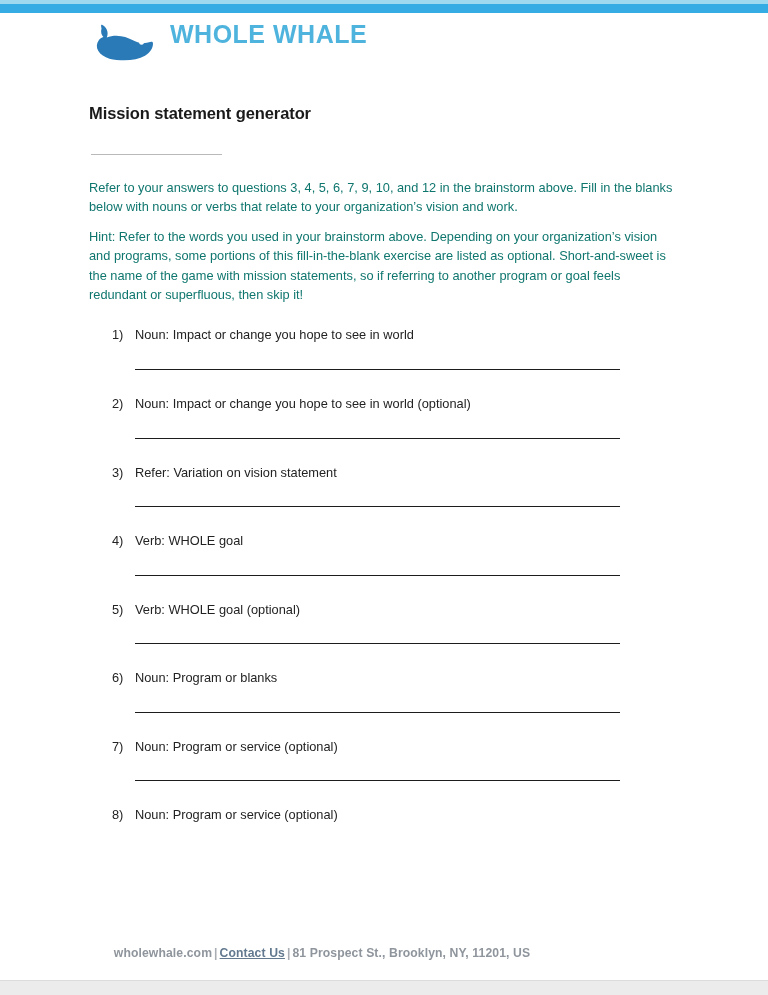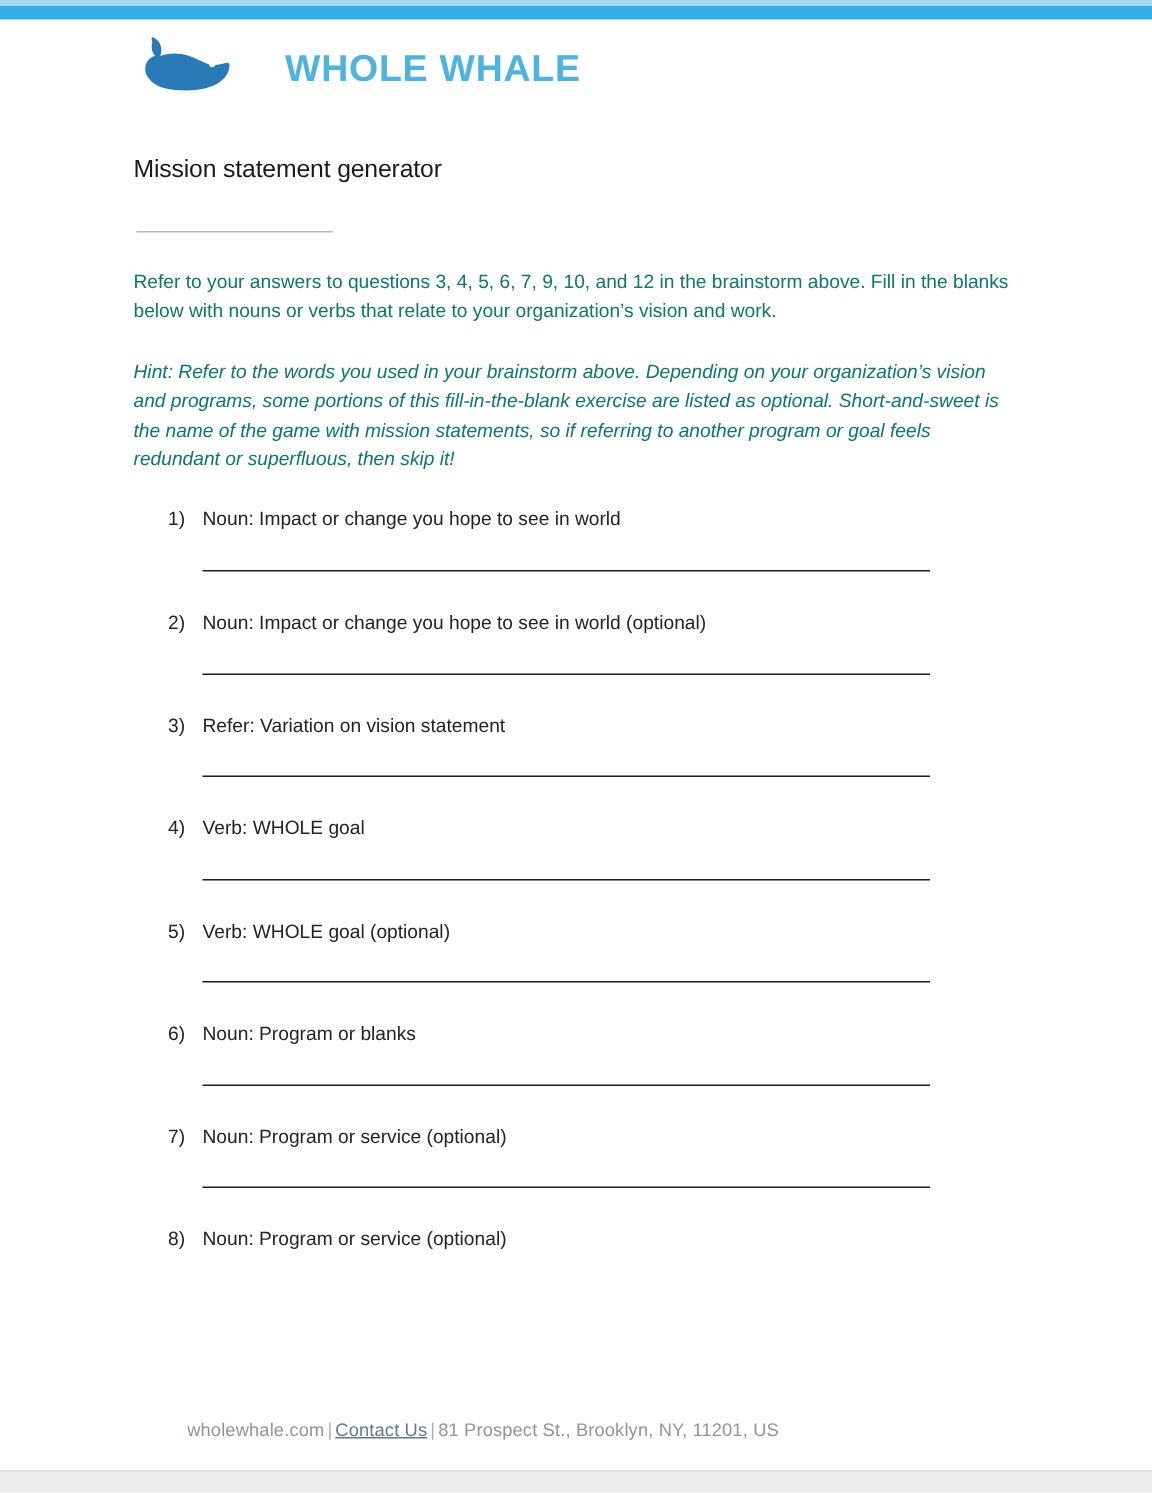--- a/index.html
+++ b/index.html
@@ -43,22 +43,22 @@
     background: #ececec;
     border-top: 1px solid #dcdcdc;
   }
 
   
   .logo-row {
     position: absolute;
     top: 22px;
     left: 88px;
     display: flex;
-    align-items: center;
-    gap: 30px;
+    align-items: flex-start;
+    gap: 10px;
   }
   .whale-mark {
     width: 72px;
     height: 48px;
     display: block;
   }
   .wordmark {
     font-size: 25px;
     font-weight: bold;
     letter-spacing: 0.5px;
@@ -69,40 +69,40 @@
 
   
   .content {
     position: absolute;
     top: 104px;
     left: 89px;
     width: 590px;
   }
   .doc-title {
     font-size: 16.5px;
-    font-weight: normal;
+    font-weight: bold;
     color: #1a1a1a;
     letter-spacing: -0.1px;
     margin: 0;
     line-height: 1.2;
   }
   .title-rule {
     width: 131px;
     height: 1px;
     background: #b9b9b9;
     margin: 30px 0 0 2px;
   }
   .para {
     font-size: 12.8px;
     line-height: 1.52;
     color: #0f766e;
     margin: 0;
   }
   .para.intro { margin-top: 23px; }
-  .para.hint  { margin-top: 21px; font-style: italic; }
+  .para.hint  { margin-top: 10px; }
 
   
   .fill-list {
     margin: 22px 0 0 0;
     padding: 0;
     list-style: none;
   }
   .fill-item {
     position: relative;
     padding-left: 46px;
@@ -129,20 +129,21 @@
   
   .footer {
     position: absolute;
     left: 0;
     top: 946px;
     width: 644px;
     text-align: center;
     font-size: 12.2px;
     color: #8f959c;
     letter-spacing: 0.1px;
+    font-weight: bold;
   }
   .footer .sep { color: #a9aeb4; padding: 0 2px; }
   .footer a,
   .footer .link {
     color: #62798f;
     text-decoration: underline;
   }
 </style>
 </head>
 <body>

